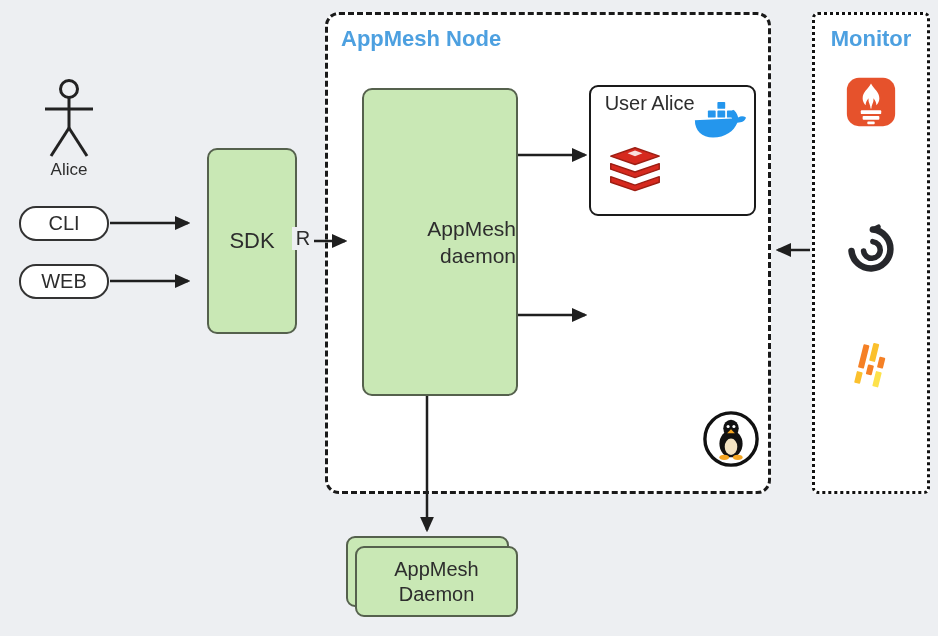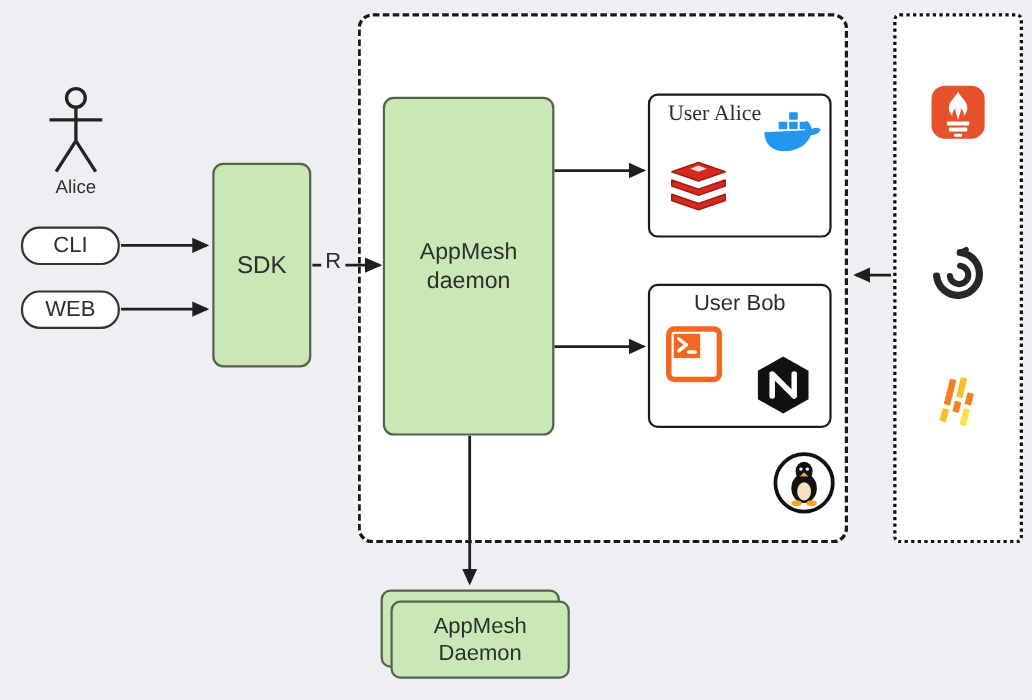--- a/index.html
+++ b/index.html
@@ -16,21 +16,21 @@
   .canvas{position:relative;width:938px;height:636px;background:var(--background);overflow:hidden;}
   .abs{position:absolute;}
   .arrows{position:absolute;left:0;top:0;width:938px;height:636px;z-index:2;pointer-events:none;}
   .container{position:absolute;background:#fff;z-index:1;}
   .node-container{left:325px;top:12px;width:446px;height:482px;border:3px dashed #1a1a1a;border-radius:14px;}
   .monitor-container{left:812px;top:12px;width:118px;height:482px;border:3px dotted #111;border-radius:6px;}
   .section-title{position:absolute;z-index:3;font-size:22px;font-weight:bold;color:var(--title_blue);}
   .pill{position:absolute;z-index:3;width:90px;height:35px;background:#fff;border:2px solid #333;border-radius:17px;
         display:flex;align-items:center;justify-content:center;font-size:20px;}
   .greenbox{position:absolute;z-index:3;background:var(--green_fill);border:2px solid var(--green_border);border-radius:10px;
-        display:flex;align-items:center;justify-content:center;text-align:center;font-size:21px;line-height:1.3;}
+        display:flex;align-items:center;justify-content:center;text-align:right;font-size:21px;line-height:1.3;margin-left:14px;}
   .userbox{position:absolute;z-index:3;background:#fff;border:2.5px solid #1a1a1a;border-radius:9px;}
   .userbox .ub-title{position:absolute;top:5px;font-size:20px;text-align:center;}
   .icon{position:absolute;}
   .icon svg{width:100%;height:100%;display:block;}
   .plain-label{position:absolute;z-index:3;font-size:17px;text-align:center;}
   .edge-label{position:absolute;z-index:4;font-size:20px;text-align:center;}
   .stackbox{position:absolute;background:var(--green_fill);border:2px solid var(--green_border);border-radius:9px;}
 </style>
 </head>
 <body>
@@ -68,25 +68,26 @@
   </div>
   <div class="plain-label" style="left:26px;top:160px;width:86px;">Alice</div>
 
   <div class="pill" style="left:19px;top:206px;">CLI</div>
   <div class="pill" style="left:19px;top:264px;">WEB</div>
 
   <div class="greenbox" style="left:193px;top:148px;width:90px;height:186px;font-size:22px;">SDK</div>
 
   <div class="edge-label" style="left:292px;top:227px;width:22px;background:var(--background);">R</div>
 
+  <div class="section-title" style="left:341px;top:26px;">AppMesh Node</div>
 
   <div class="greenbox" style="left:348px;top:88px;width:156px;height:308px;">AppMesh daemon</div>
 
   <div class="userbox" style="left:589px;top:85px;width:167px;height:131px;">
-    <div class="ub-title" style="left:0;width:72%;font-family:Liberation Serif, serif;">User Alice</div>
+    <div class="ub-title" style="left:0;width:72%;">User Alice</div>
     <div class="icon" style="right:8px;top:13px;width:52px;height:42px;">
       <svg viewBox="0 0 60 46">
         <g fill="#2496ed">
           <rect x="16" y="11" width="9" height="8" rx="1"></rect>
           <rect x="27" y="11" width="9" height="8" rx="1"></rect>
           <rect x="27" y="1" width="9" height="8" rx="1"></rect>
           <rect x="38" y="11" width="9" height="8" rx="1"></rect>
           <path d="M1 22 c0 12 8 20 21 20 c14 0 24 -7 28 -17 c5 0 9 -2 10 -6 c-3 -2 -6 -2 -9 0 c-1 -5 -4 -8 -6 -9 c-3 3 -3 7 -1 10 z"></path>
         </g>
       </svg>
@@ -96,56 +97,40 @@
         <g fill="#d6291e" stroke="#9c1e13" stroke-width="1.5" stroke-linejoin="round">
           <path d="M30 2 L56 11 L30 20 L4 11 Z"></path>
           <path d="M4 19 L4 25 L30 34 L56 25 L56 19 L30 28 Z"></path>
           <path d="M4 33 L4 39 L30 48 L56 39 L56 33 L30 42 Z"></path>
         </g>
         <path d="M22 8 l8 -3 8 3 -8 3 z" fill="#fff" opacity="0.85"></path>
       </svg>
     </div>
   </div>
 
-  <div class="userbox" style="left:589px;top:258px;width:167px;height:131px;">
-    <div class="ub-title" style="left:0;width:100%;">User Bob</div>
-    <div class="icon" style="left:14px;top:36px;width:52px;height:52px;">
-      <svg viewBox="0 0 52 52">
-        <rect x="3" y="3" width="46" height="46" rx="5" fill="#fff" stroke="#f26822" stroke-width="5"></rect>
-        <rect x="7.5" y="7.5" width="24" height="22" fill="#f26822"></rect>
-        <path d="M12 12 l7 5.5 -7 5.5" stroke="#fff" stroke-width="3" fill="none" stroke-linecap="round" stroke-linejoin="round"></path>
-        <line x1="21" y1="24" x2="27" y2="24" stroke="#fff" stroke-width="3" stroke-linecap="round"></line>
-      </svg>
-    </div>
-    <div class="icon" style="right:14px;top:62px;width:56px;height:56px;">
-      <svg viewBox="0 0 56 56">
-        <polygon points="28,2 51,15 51,41 28,54 5,41 5,15" fill="#111"></polygon>
-        <path d="M18 38 V18 L38 38 V18" stroke="#fff" stroke-width="5" fill="none" stroke-linecap="round" stroke-linejoin="round"></path>
-      </svg>
-    </div>
-  </div>
 
   <div class="icon" style="left:702px;top:410px;width:58px;height:58px;z-index:3;">
     <svg viewBox="0 0 60 60">
       <circle cx="30" cy="30" r="27" fill="#fff" stroke="#111" stroke-width="3.5"></circle>
       <ellipse cx="30" cy="35" rx="12" ry="14" fill="#111"></ellipse>
       <ellipse cx="30" cy="19" rx="8" ry="9" fill="#111"></ellipse>
       <ellipse cx="30" cy="38" rx="6.5" ry="8.5" fill="#f3e3c2"></ellipse>
       <circle cx="27" cy="17" r="1.6" fill="#fff"></circle>
       <circle cx="33" cy="17" r="1.6" fill="#fff"></circle>
       <polygon points="30,20 26,24 34,24" fill="#f5a623"></polygon>
       <ellipse cx="23" cy="49" rx="5" ry="2.8" fill="#f5a623"></ellipse>
       <ellipse cx="37" cy="49" rx="5" ry="2.8" fill="#f5a623"></ellipse>
     </svg>
   </div>
 
 
   <div class="stackbox" style="left:346px;top:536px;width:163px;height:71px;z-index:3;"></div>
   <div class="stackbox" style="left:355px;top:546px;width:163px;height:71px;z-index:3;display:flex;align-items:center;justify-content:center;text-align:center;font-size:20px;line-height:1.25;">AppMesh Daemon</div>
 
+  <div class="section-title" style="left:812px;top:26px;width:118px;text-align:center;">Monitor</div>
 
   <div class="icon" style="left:845px;top:76px;width:52px;height:52px;z-index:3;">
     <svg viewBox="0 0 56 56">
       <rect x="2" y="2" width="52" height="52" rx="13" fill="#e6522c"></rect>
       <path d="M28 8 c3 6 9 9 9 16 c0 3 -1.2 5.5 -3.2 7.5 c0 -3 -1.3 -5.5 -3.3 -7.5 c1 4 -2 7 -2 11 h-1 c0 -4 -3 -7 -2 -11 c-2 2 -3.3 4.5 -3.3 7.5 c-2 -2 -3.2 -4.5 -3.2 -7.5 c0 -7 6 -10 9 -16 z" fill="#fff"></path>
       <rect x="17" y="37" width="22" height="4" rx="1" fill="#fff"></rect>
       <rect x="19" y="43" width="18" height="4" rx="1" fill="#fff"></rect>
       <rect x="24" y="49" width="8" height="3" rx="1" fill="#fff"></rect>
     </svg>
   </div>

